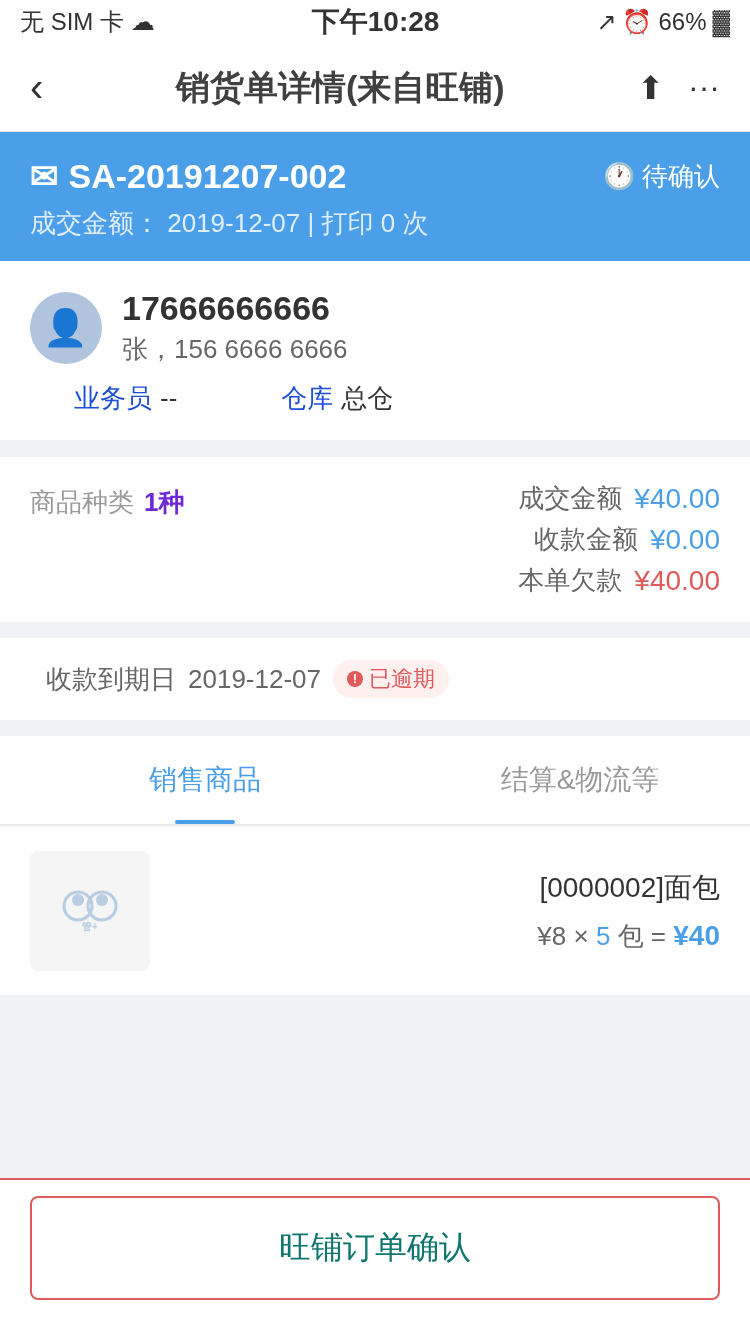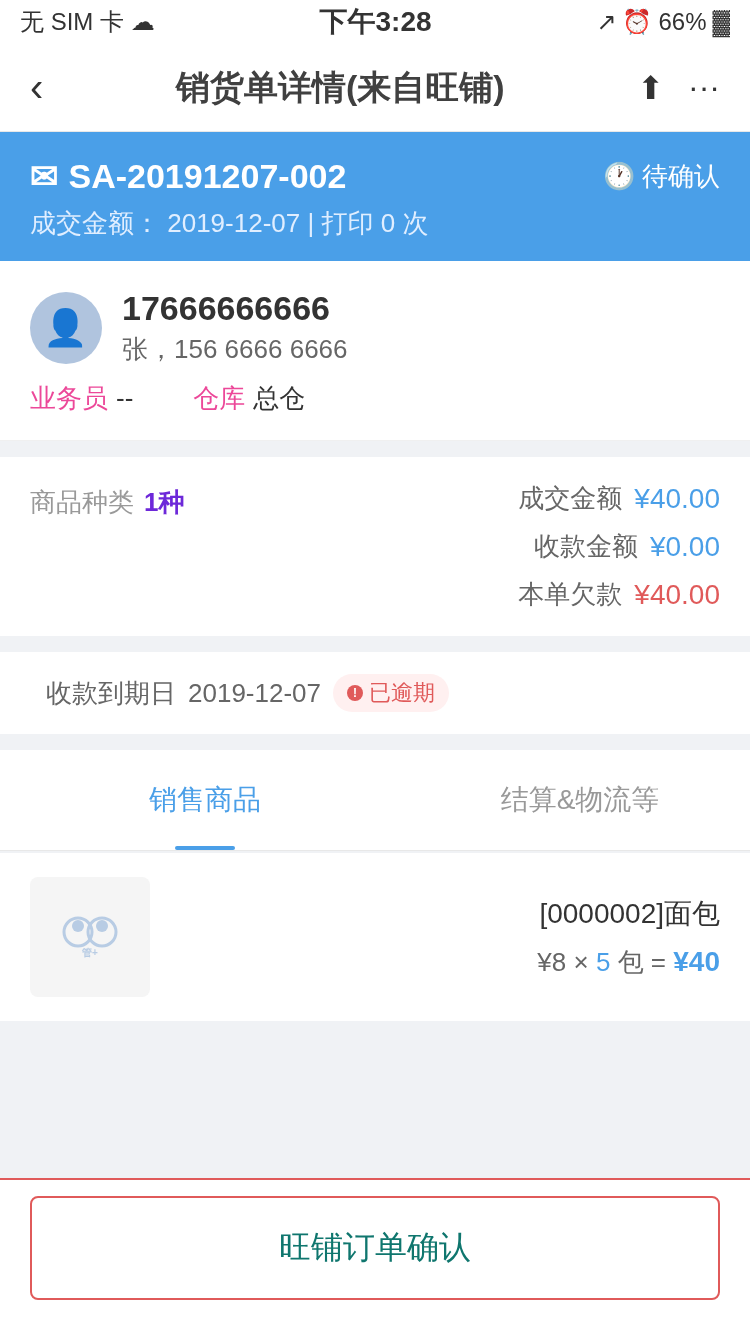--- a/index.html
+++ b/index.html
@@ -130,21 +130,21 @@
     }
     .info-row {
       display: flex;
       align-items: center;
       margin-top: 14px;
       font-size: 26px;
       color: #666;
       gap: 60px;
     }
     .info-item { display: flex; align-items: center; gap: 8px; }
-    .info-label { color: #ec4899; }
+    .info-label { color: #1d4ed8; margin-left: 44px; }
     .info-value { color: #333; }
 
     
     .summary-card {
       background: #fff;
       padding: 24px 30px;
       margin-bottom: 16px;
       display: flex;
       align-items: flex-start;
       justify-content: space-between;
@@ -156,21 +156,21 @@
       font-size: 26px;
       color: #666;
       padding-top: 4px;
     }
     .summary-label { color: #999; }
     .summary-count { color: #6d28d9; font-weight: bold; }
     .summary-right {
       display: flex;
       flex-direction: column;
       align-items: flex-end;
-      gap: 13px;
+      gap: 6px;
     }
     .summary-line {
       display: flex;
       align-items: center;
       gap: 12px;
       font-size: 26px;
     }
     .summary-line-label { color: #666; }
     .amount-blue { color: #4a9fe8; font-size: 28px; }
     .amount-red { color: #e05a5a; font-size: 28px; }
@@ -211,21 +211,21 @@
 
     
     .tabs {
       background: #fff;
       display: flex;
       border-bottom: 1px solid #e8e8e8;
       margin-bottom: 0;
     }
     .tab {
       flex: 1;
-      height: 100px;
+      height: 88px;
       display: flex;
       flex-direction: column;
       align-items: center;
       justify-content: center;
       font-size: 28px;
       color: #999;
       position: relative;
       cursor: pointer;
       padding-left: 35px;
     }
@@ -303,21 +303,21 @@
     
     .bottom-spacer { height: 140px; }
   </style>
 </head>
 <body>
 
 <div class="status-bar">
   <div class="status-left">
     <span>无 SIM 卡 ☁</span>
   </div>
-  <div class="status-center">下午3:28</div>
+  <div class="status-center">下午10:28</div>
   <div class="status-right">
     <span>↗</span>
     <span>⏰</span>
     <span>66%</span>
     <span>▓</span>
   </div>
 </div>
 
 <div class="nav-bar">
   <span class="nav-back">‹</span>

